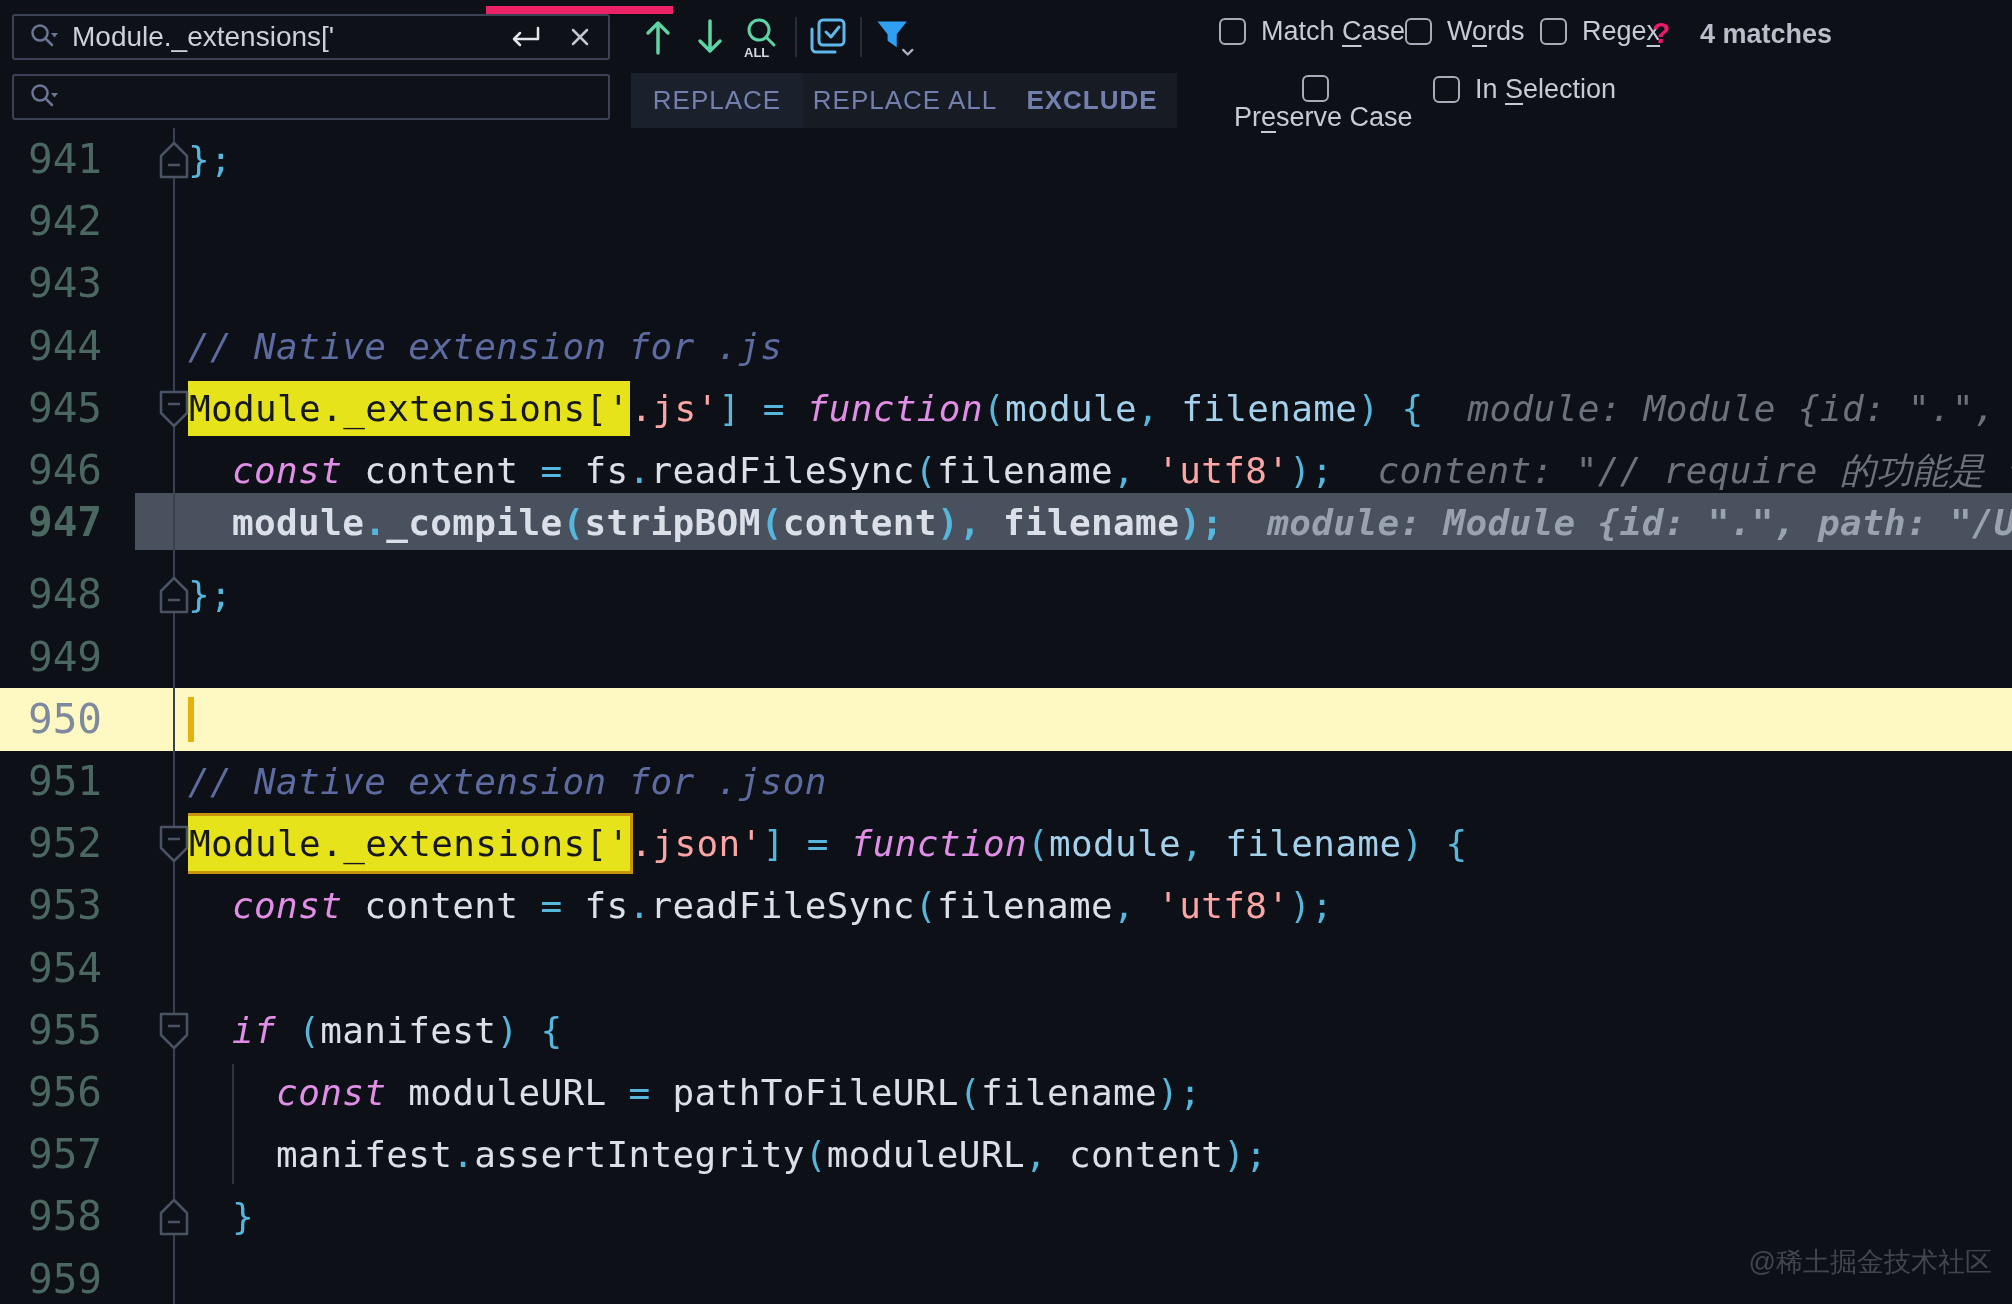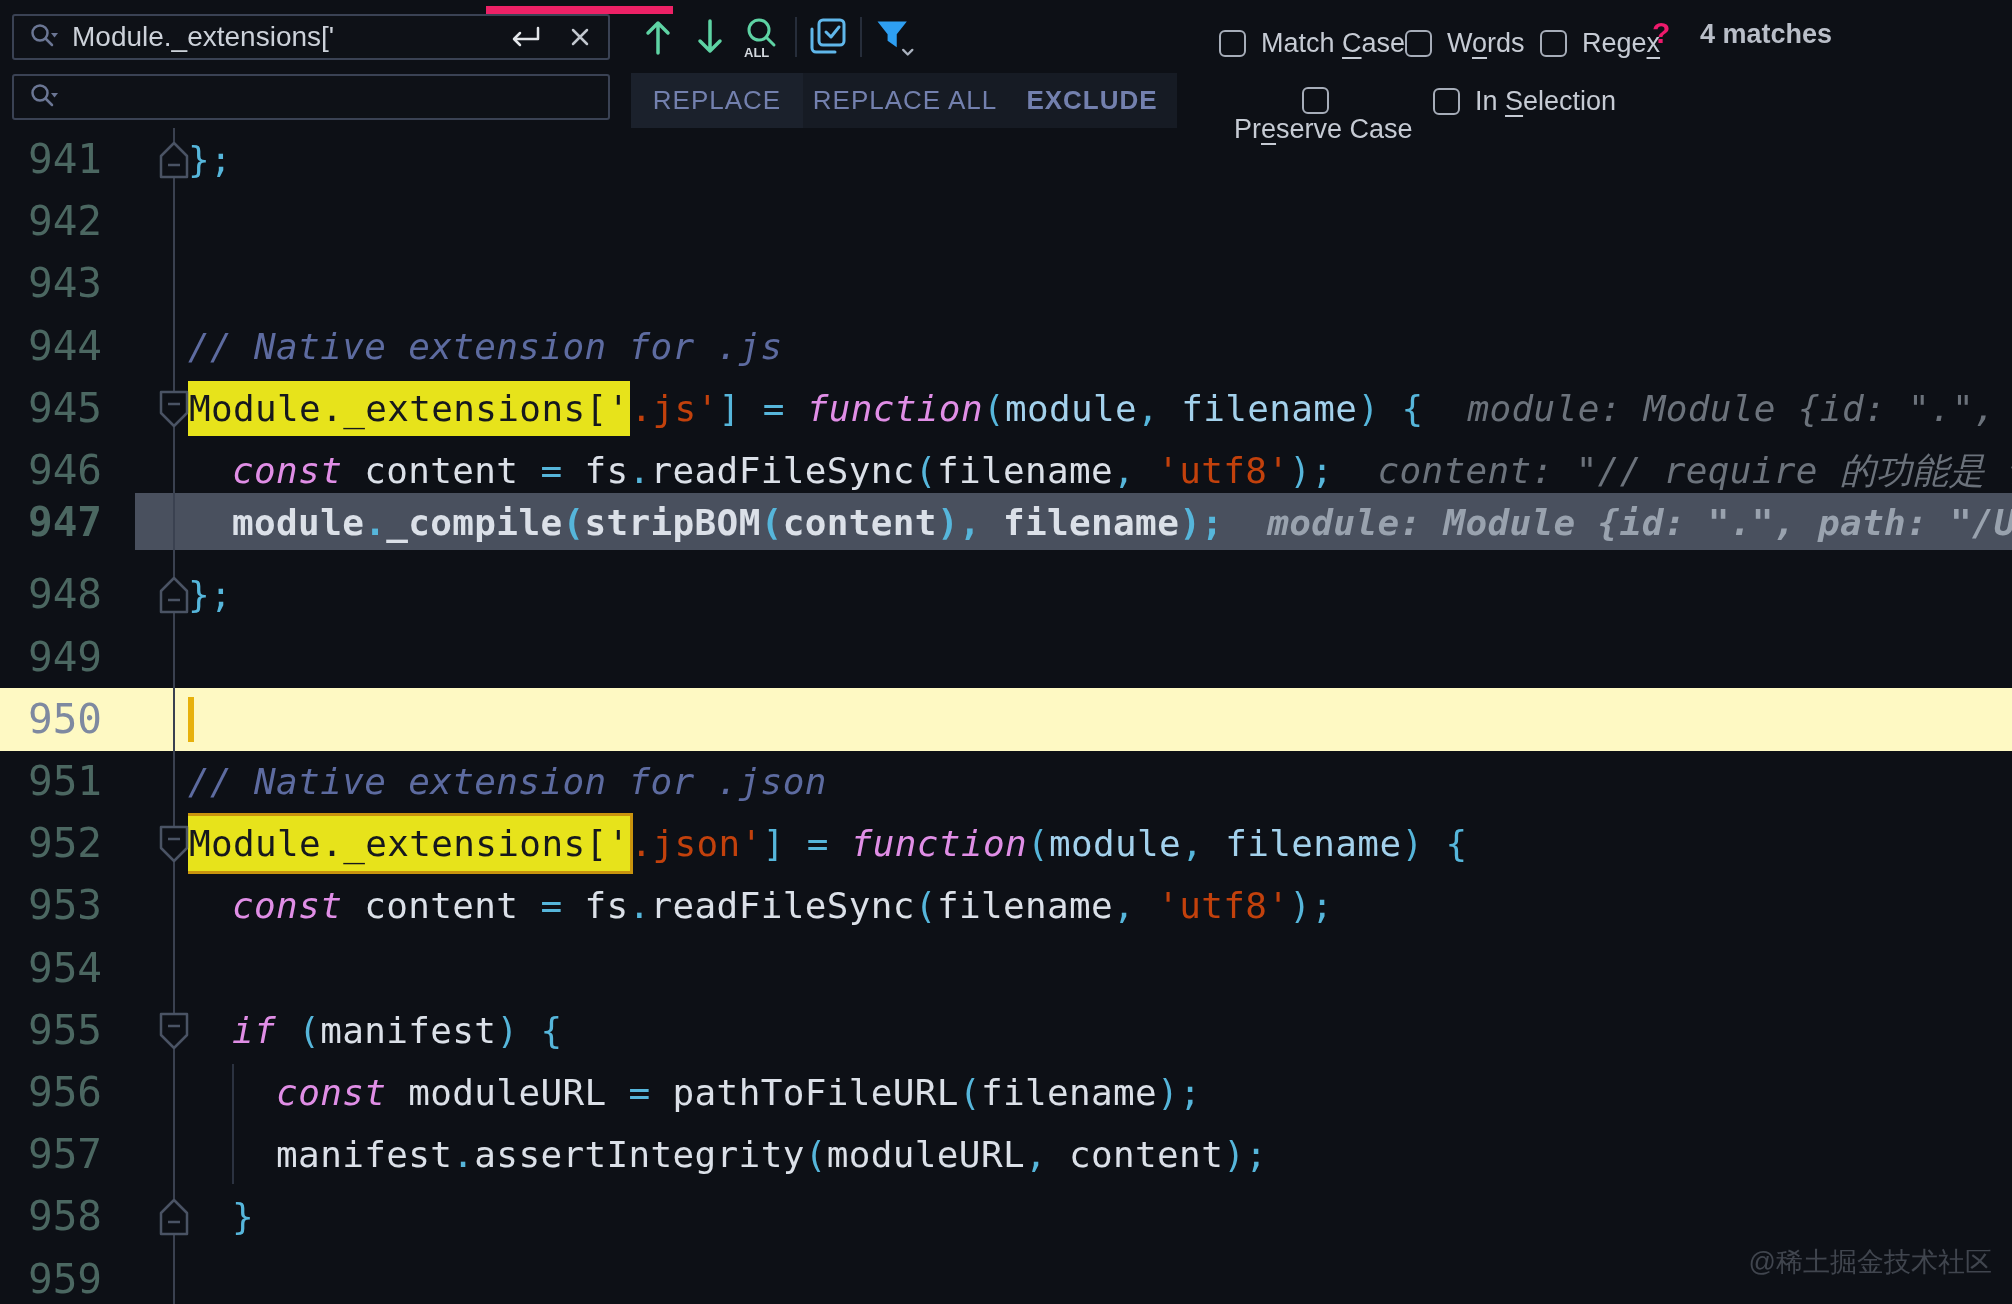--- a/index.html
+++ b/index.html
@@ -38,21 +38,21 @@
   }
   .rbtn {
     display:flex; align-items:center; justify-content:center;
     color:#7380ae; font-size:26px; letter-spacing:1px; cursor:pointer;
     background:#161b24; font-weight:400;
   }
   .rbtn.first { width:172px; background:#1b212c; }
   .rbtn.mid   { width:204px; }
   .rbtn.last  { width:170px;font-weight:bold; }
 
-  .toggle { position:absolute; z-index:11; display:flex; align-items:center; height:28px;margin-top:12px; }
+  .toggle { position:absolute; z-index:11; display:flex; align-items:center; height:28px; }
   .toggle.r1 { top:17px; }
   .toggle.r2 { top:75px; }
   .cb { width:27px; height:27px; border:2.5px solid #a6adb9; border-radius:6px; background:transparent; cursor:pointer; flex:none; }
   .cb-label { margin-left:15px; color:#c6cbd4; font-size:27px; white-space:nowrap; }
   .mn { text-decoration:underline; text-underline-offset:5px; text-decoration-thickness:2px; }
 
   .help-glyph { position:absolute; left:1652px; top:16px; z-index:11; color:#ed1a6c; font-size:30px; font-weight:bold; cursor:pointer; }
   .match-count { position:absolute; left:1700px; top:19px; z-index:11; color:#b9bec8; font-size:27px; font-weight:bold; }
 
   
@@ -70,21 +70,21 @@
   .row.current .lnum { color:#7e89a0; }
 
   .code {
     position:absolute; left:188px; top:0; right:0; line-height:63px;
     font-family:"DejaVu Sans Mono", monospace; font-size:36px; letter-spacing:0.35px;
     white-space:pre; overflow:hidden;
   }
   .tk-plain   { color:#dbe0e8; }
   .tk-cyan    { color:#56b6db; }
   .tk-pink    { color:#e08ee6; font-style:italic; }
-  .tk-green   { color:#c2410c;text-align:center; }
+  .tk-green   { color:#fca5a5;text-align:center; }
   .tk-blue    { color:#a3d1ec; }
   .tk-comment { color:#5d6ba0; font-style:italic; }
   .tk-ghost   { color:#6b727b; font-style:italic; }
   .tk-ghostSel{ color:#99a2ae; font-style:italic; }
   .tk-match, .tk-matchCurrent { background:#e7e31b; color:#16181d; padding:7px 1px; }
   .tk-matchCurrent { box-shadow:0 0 0 3px #c9940d; }
 
   .fold { position:absolute; left:157px; top:12px; z-index:5; cursor:pointer; }
 
   .cursor { position:absolute; left:188px; top:9px; width:6px; height:45px; background:#e7b10c; z-index:6; }

